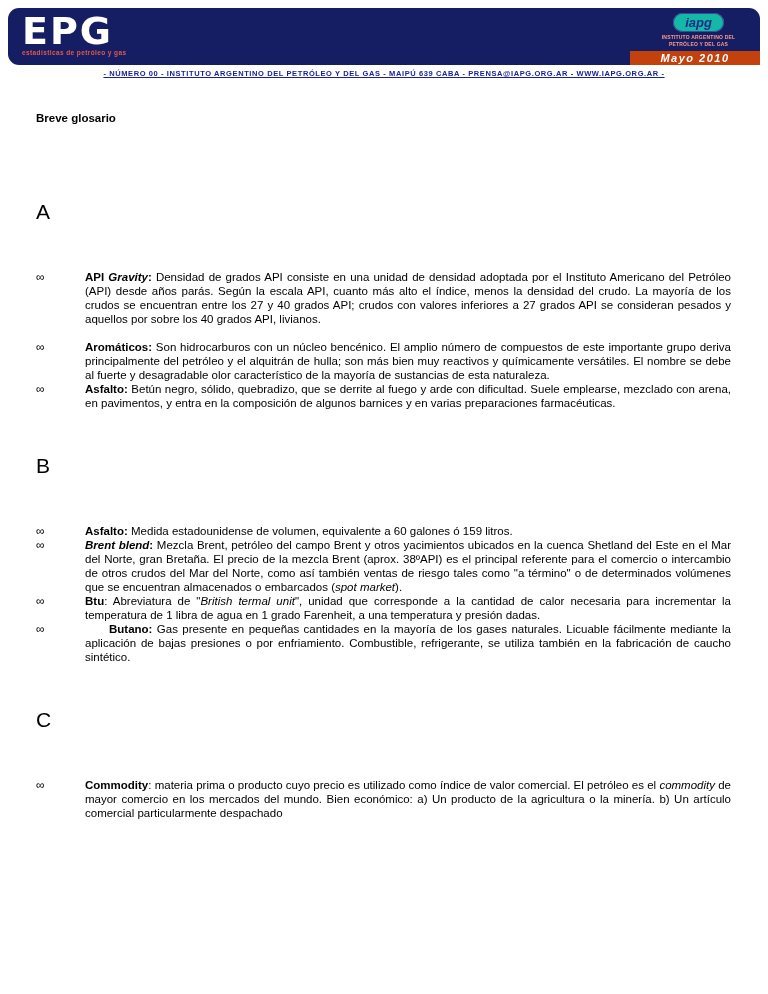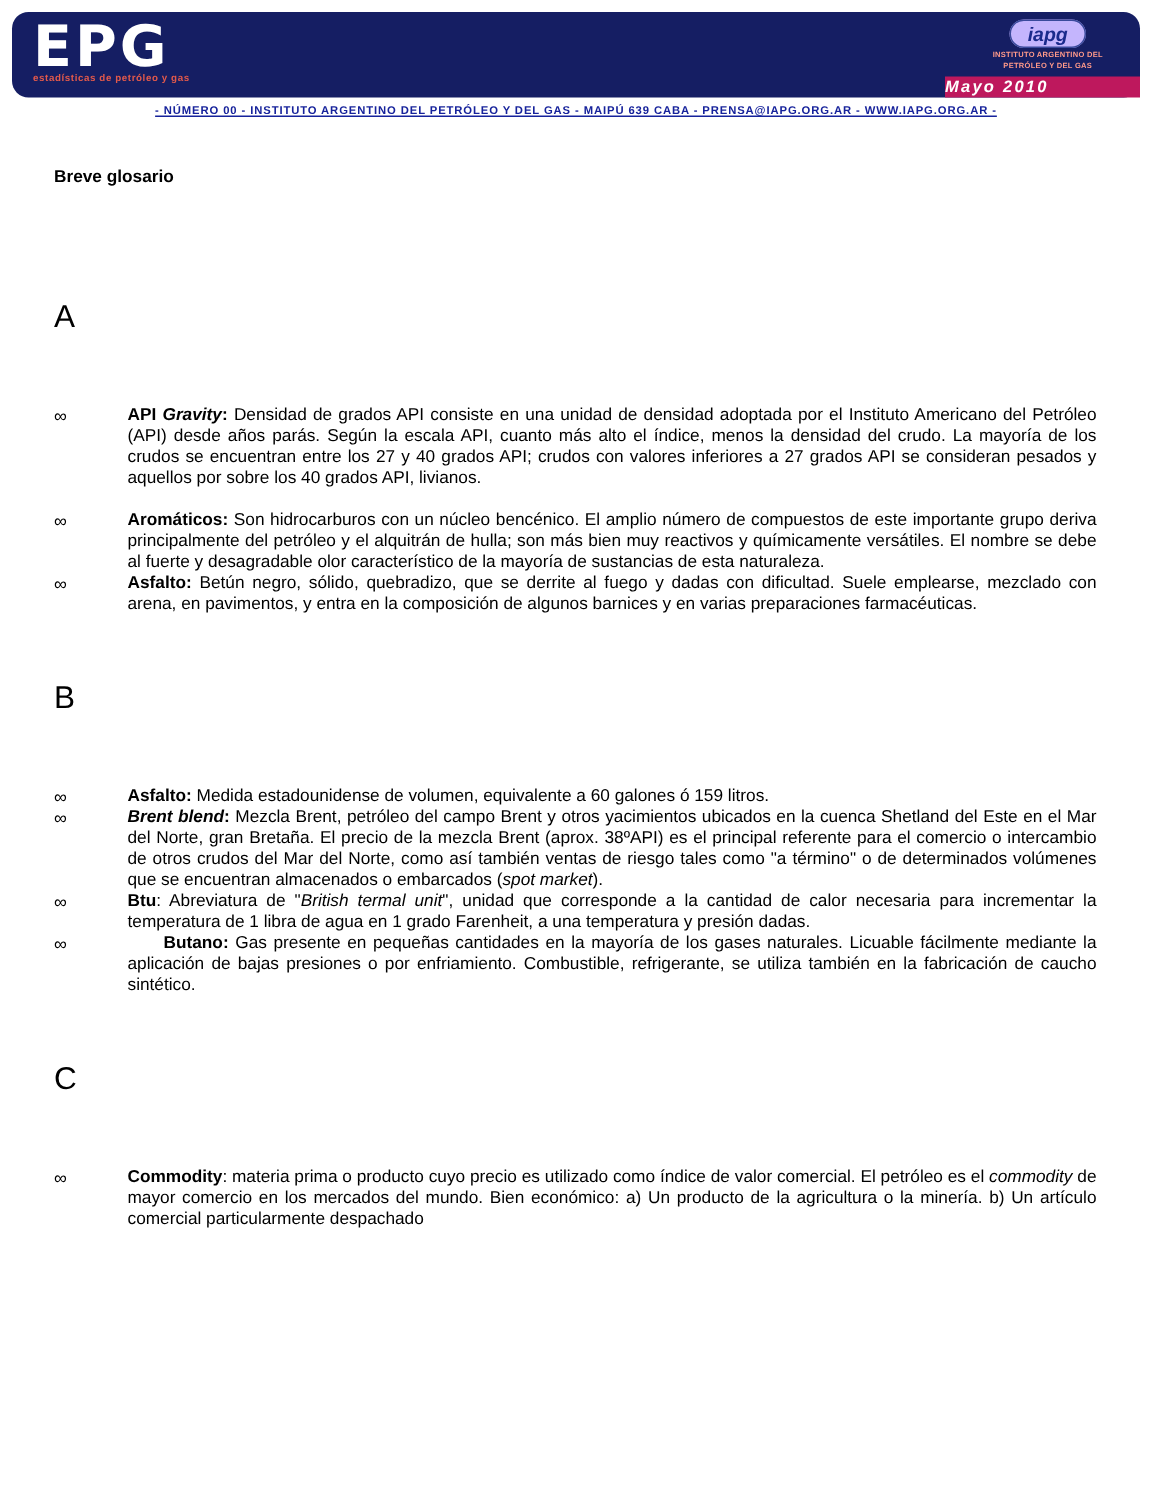--- a/index.html
+++ b/index.html
@@ -21,32 +21,32 @@
   }
   .logo-sub {
     color: #e2594b; font-size: 6.5px; font-weight: bold;
     letter-spacing: 0.4px; margin-top: -3px;
   }
   .header-right {
     position: absolute; right: 14px; top: 5px;
     display: flex; flex-direction: column; align-items: center;
   }
   .iapg-oval {
-    background: #c4b5fd; border-radius: 11px; padding: 2px 12px;
+    background: #14b8a6; border-radius: 11px; padding: 2px 12px;
     color: #1a2a8c; font-weight: 800; font-style: italic; font-size: 13px;
     box-shadow: 0 0 0 1px #3a4a9c inset;
   }
   .iapg-sub {
     color: #ff9a8a; font-size: 5px; margin-top: 2px; text-align: center;
     max-width: 95px; line-height: 1.4; font-weight: bold; letter-spacing: 0.2px;
   }
   .issue-strip {
     position: absolute; right: 0; bottom: 0; width: 130px; height: 14px;
-    background: #be185d; color: #fff; font-size: 11px; font-weight: bold;
-    font-style: italic; text-align: left; line-height: 14px; letter-spacing: 1.5px;
+    background: #c2410c; color: #fff; font-size: 11px; font-weight: bold;
+    font-style: italic; text-align: center; line-height: 14px; letter-spacing: 1.5px;
   }
   .info-line {
     margin: 4px 8px 0 8px; text-align: center; color: #16229b;
     font-size: 7.5px; font-weight: bold; letter-spacing: 0.6px; text-decoration: underline;
   }
   
   .content { padding: 34px 37px 0 36px; }
   .doc-title { font-weight: bold; font-size: 11.5px; margin: 0 0 76px 0; }
   .section-letter { font-size: 21px; line-height: 24px; margin: 0 0 46px 0; }
   .entries { margin-bottom: 44px; }
@@ -87,21 +87,21 @@
           <div class="entry gap-after">
             <span class="bullet">∞</span>
             <p><span style="font-weight: bold;">API </span><span style="font-weight: bold; font-style: italic;">Gravity</span><span style="font-weight: bold;">: </span><span>Densidad de grados API consiste en una unidad de densidad adoptada por el Instituto Americano del Petróleo (API) desde años parás. Según la escala API, cuanto más alto el índice, menos la densidad del crudo. La mayoría de los crudos se encuentran entre los 27 y 40 grados API; crudos con valores inferiores a 27 grados API se consideran pesados y aquellos por sobre los 40 grados API, livianos.</span></p>
           </div>
           <div class="entry">
             <span class="bullet">∞</span>
             <p><span style="font-weight: bold;">Aromáticos</span><span style="font-weight: bold;">: </span><span>Son hidrocarburos con un núcleo bencénico. El amplio número de compuestos de este importante grupo deriva principalmente del petróleo y el alquitrán de hulla; son más bien muy reactivos y químicamente versátiles. El nombre se debe al fuerte y desagradable olor característico de la mayoría de sustancias de esta naturaleza.</span></p>
           </div>
           <div class="entry">
             <span class="bullet">∞</span>
-            <p><span style="font-weight: bold;">Asfalto</span><span style="font-weight: bold;">: </span><span>Betún negro, sólido, quebradizo, que se derrite al fuego y dadas con dificultad. Suele emplearse, mezclado con arena, en pavimentos, y entra en la composición de algunos barnices y en varias preparaciones farmacéuticas.</span></p>
+            <p><span style="font-weight: bold;">Asfalto</span><span style="font-weight: bold;">: </span><span>Betún negro, sólido, quebradizo, que se derrite al fuego y arde con dificultad. Suele emplearse, mezclado con arena, en pavimentos, y entra en la composición de algunos barnices y en varias preparaciones farmacéuticas.</span></p>
           </div>
         </div>
         <div class="section-letter">B</div>
         <div class="entries">
           <div class="entry">
             <span class="bullet">∞</span>
             <p><span style="font-weight: bold;">Asfalto</span><span style="font-weight: bold;">: </span><span>Medida estadounidense de volumen, equivalente a 60 galones ó 159 litros.</span></p>
           </div>
           <div class="entry">
             <span class="bullet">∞</span>

